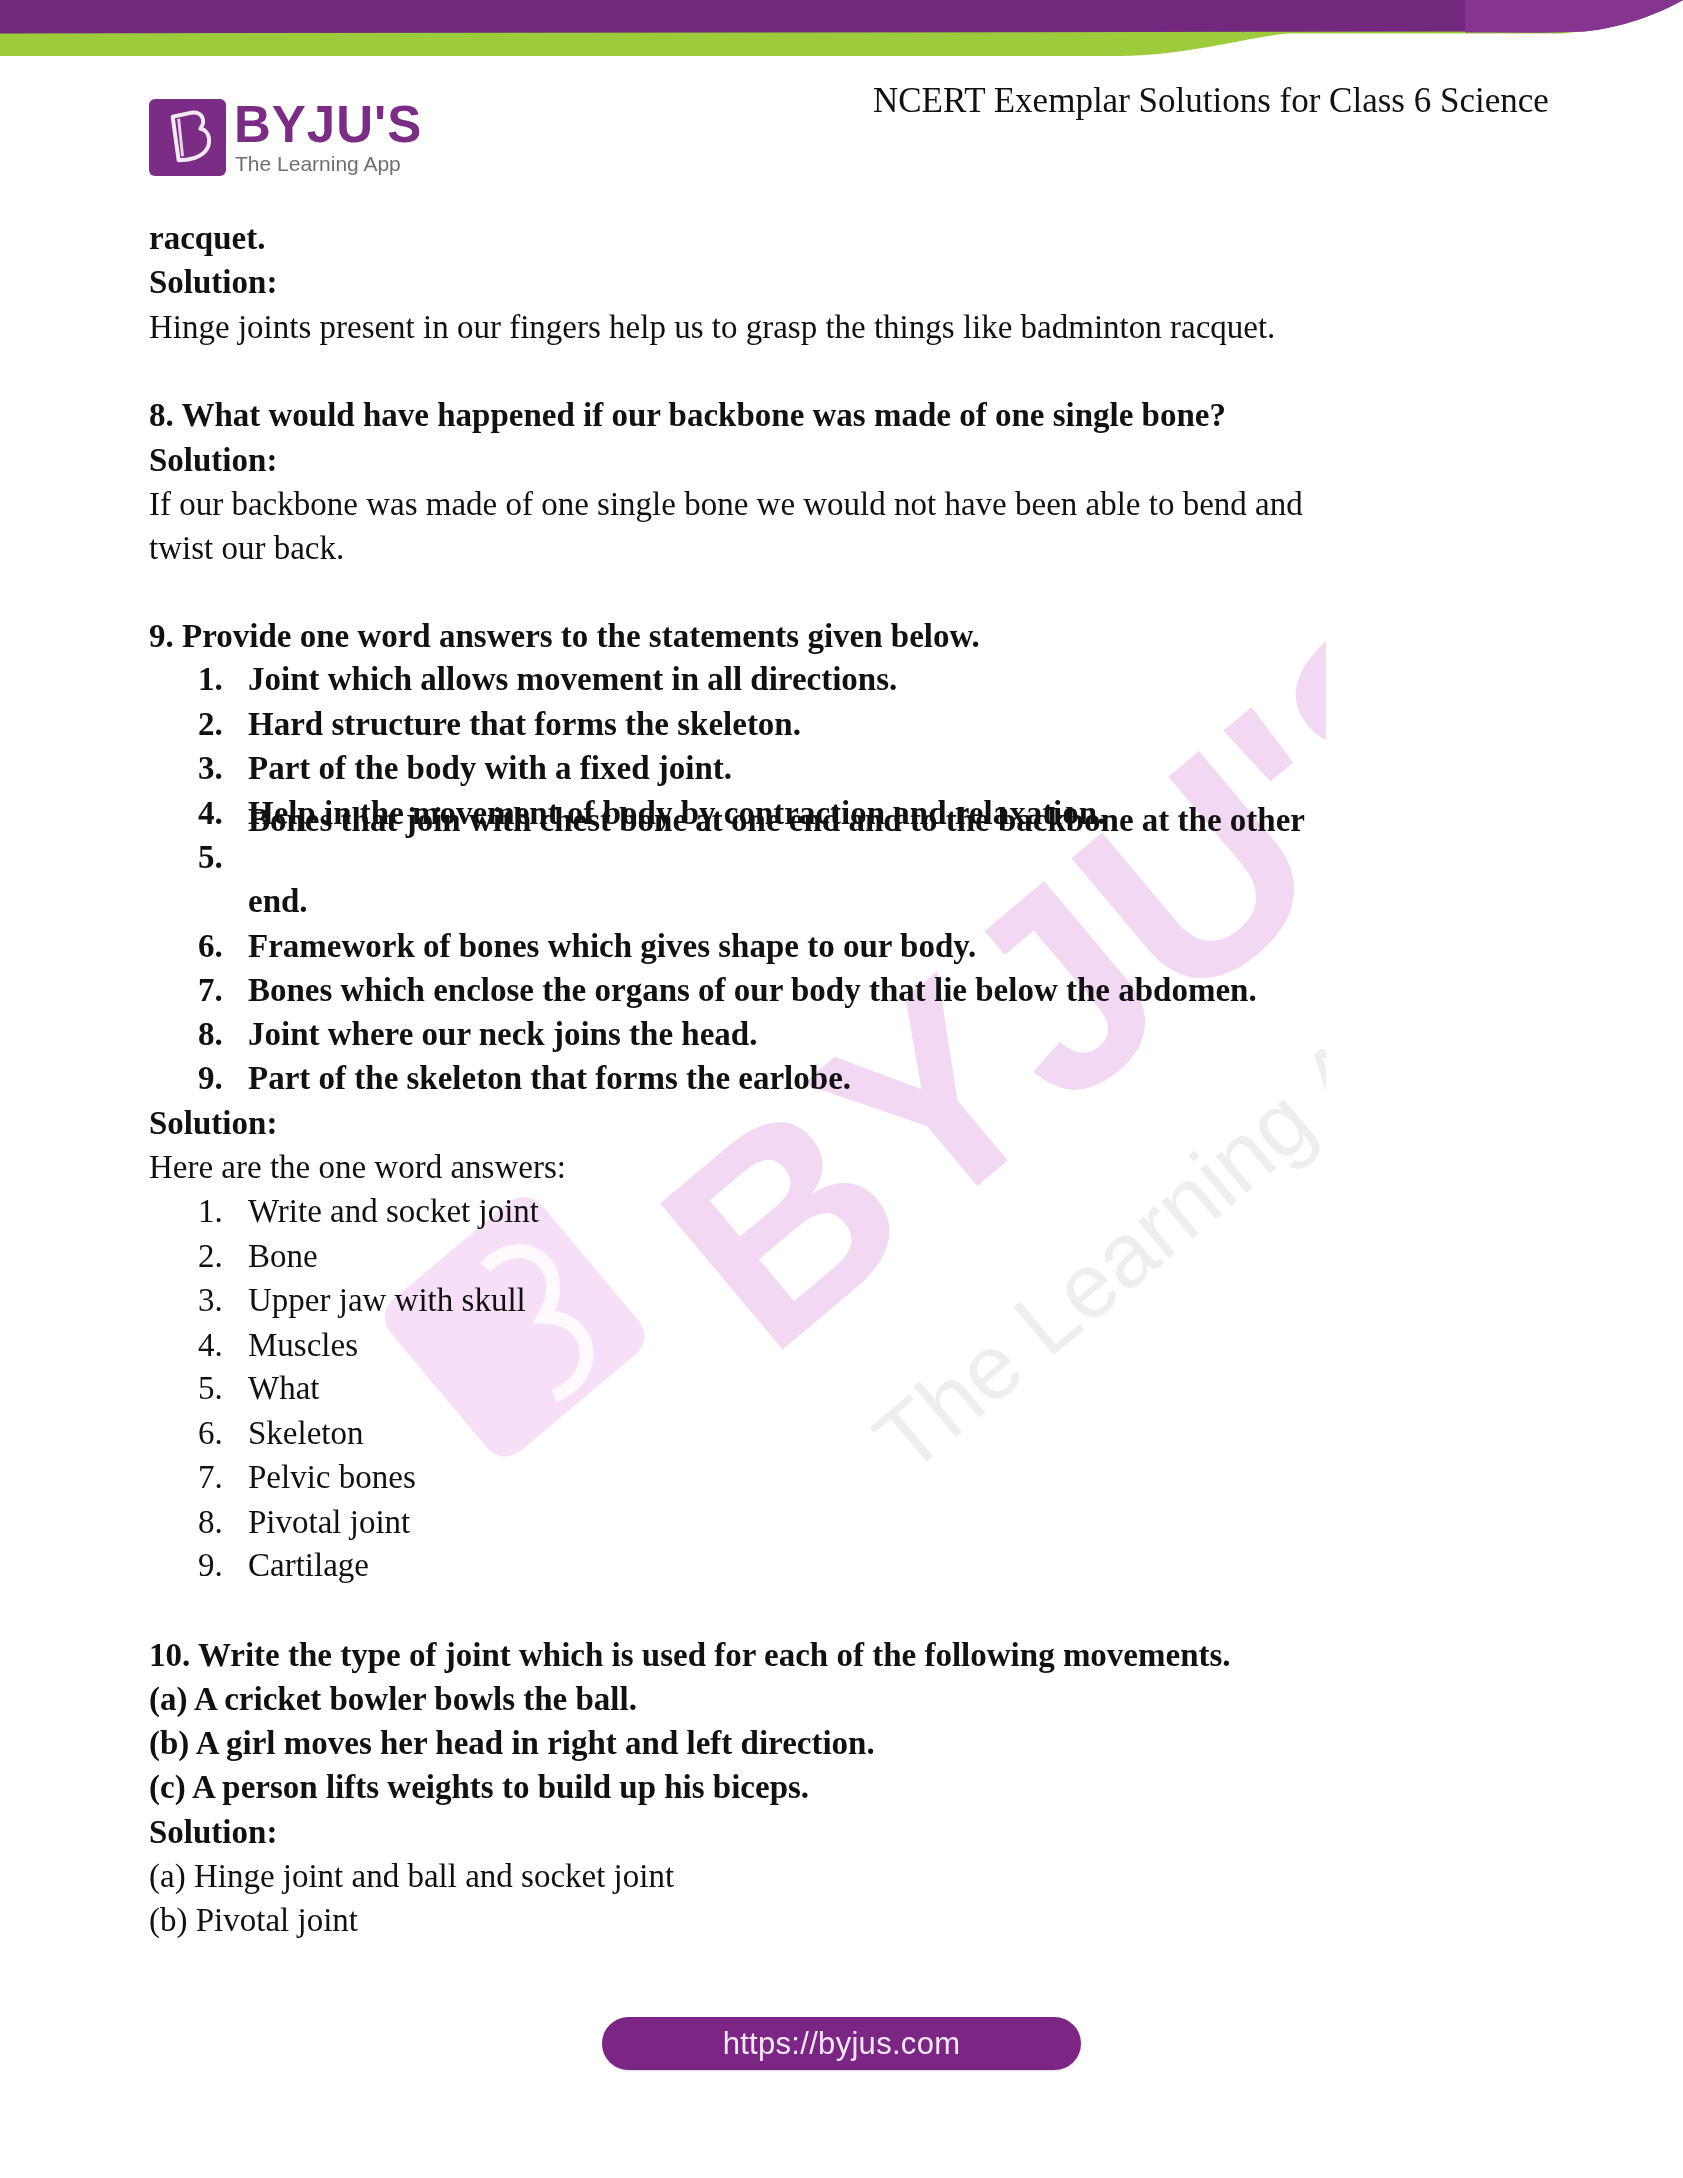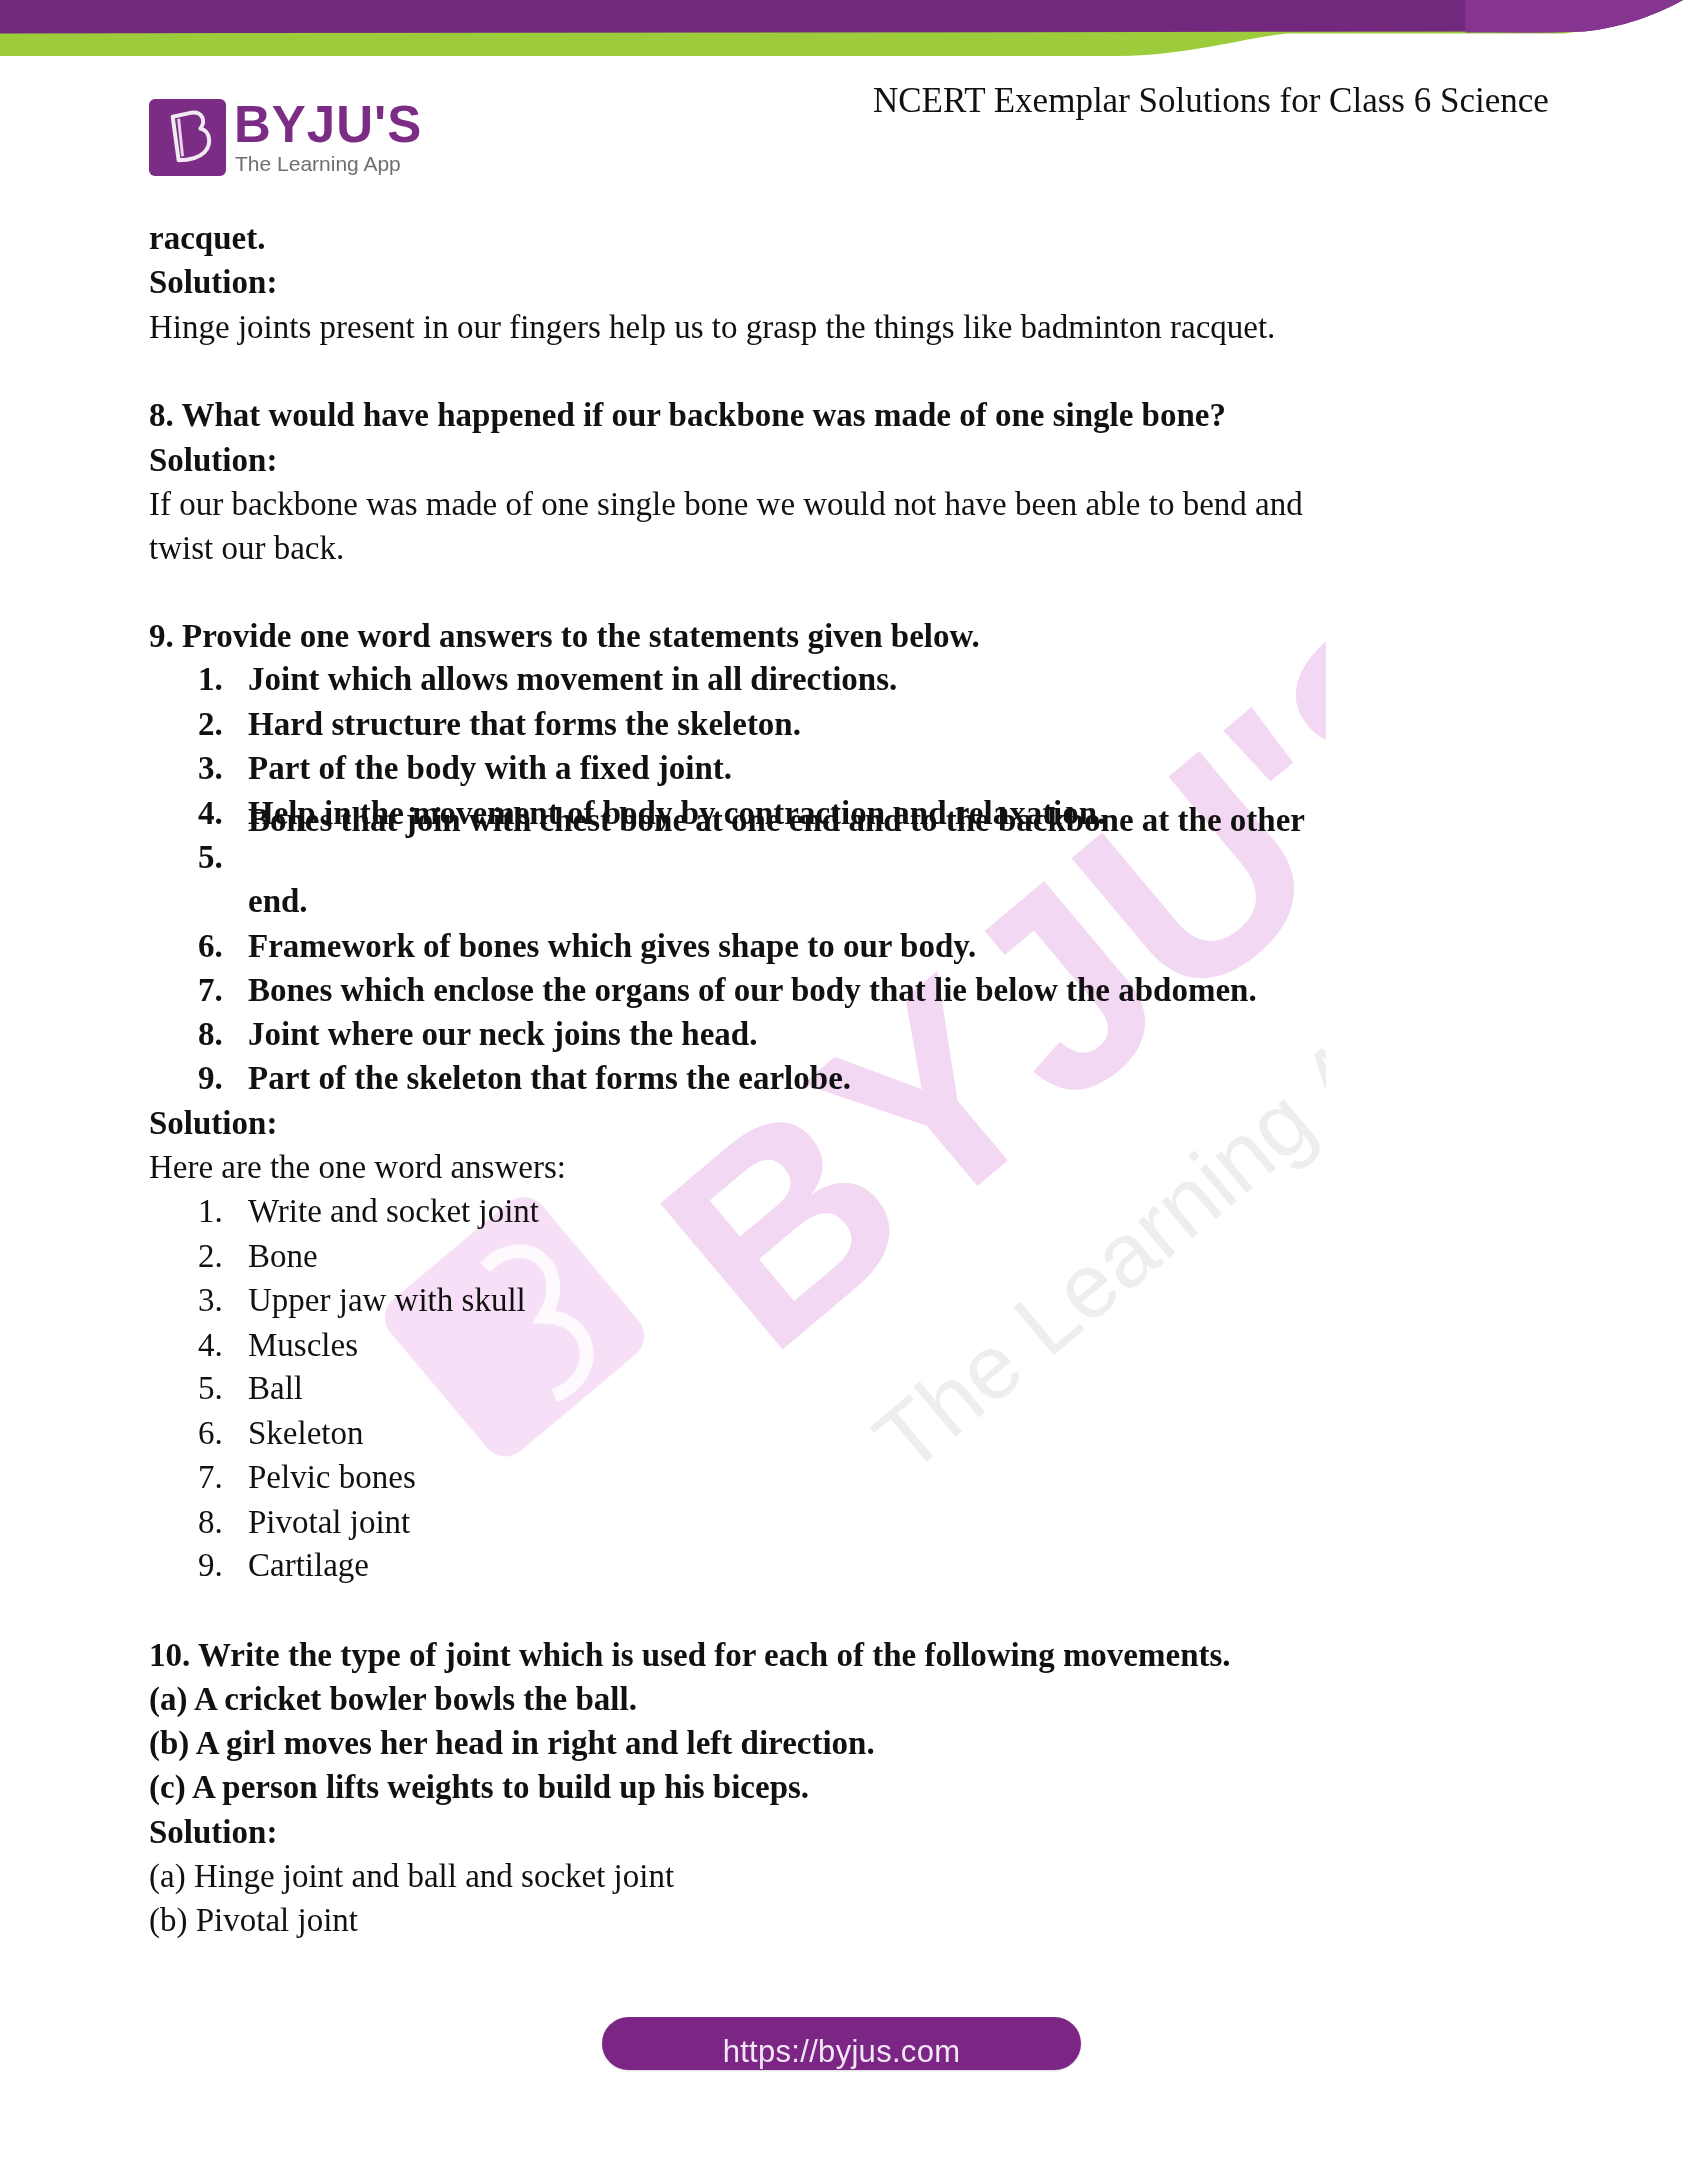--- a/index.html
+++ b/index.html
@@ -40,21 +40,21 @@
     position: absolute; left: 149px; white-space: nowrap;
     font-size: 33px; line-height: 40px;
   }
   .b { font-weight: bold; text-align: center; }
   .num { position: absolute; left: 198px; white-space: nowrap; font-size: 33px; line-height: 40px; }
   .item { position: absolute; left: 248px; white-space: nowrap; font-size: 33px; line-height: 40px; }
 
   .footer-pill {
     position: absolute; left: 602px; top: 2017px; width: 479px; height: 53px;
     background: #7b2584; border-radius: 27px;
-    display: flex; align-items: flex-end; justify-content: center;
+    display: flex; align-items: center; justify-content: center;
     box-shadow: 0 1px 2px rgba(0,0,0,0.15);
   }
   .footer-pill span {
     font-family: "Liberation Sans", "DejaVu Sans", sans-serif;
     font-size: 31px; color: #f3e6f5; letter-spacing: 0.3px;
   }
 </style>
 </head>
 <body>
 
@@ -127,21 +127,21 @@
 <div>
   <div class="num" style="top:1191px">1.</div>
   <div class="item" style="top:1191px">Write and socket joint</div>
   <div class="num" style="top:1236px">2.</div>
   <div class="item" style="top:1236px">Bone</div>
   <div class="num" style="top:1280px">3.</div>
   <div class="item" style="top:1280px">Upper jaw with skull</div>
   <div class="num" style="top:1325px">4.</div>
   <div class="item" style="top:1325px">Muscles</div>
   <div class="num" style="top:1368px">5.</div>
-  <div class="item" style="top:1368px">Ball</div>
+  <div class="item" style="top:1368px">What</div>
   <div class="num" style="top:1413px">6.</div>
   <div class="item" style="top:1413px">Skeleton</div>
   <div class="num" style="top:1457px">7.</div>
   <div class="item" style="top:1457px">Pelvic bones</div>
   <div class="num" style="top:1502px">8.</div>
   <div class="item" style="top:1502px">Pivotal joint</div>
   <div class="num" style="top:1545px">9.</div>
   <div class="item" style="top:1545px">Cartilage</div>
 </div>
 

